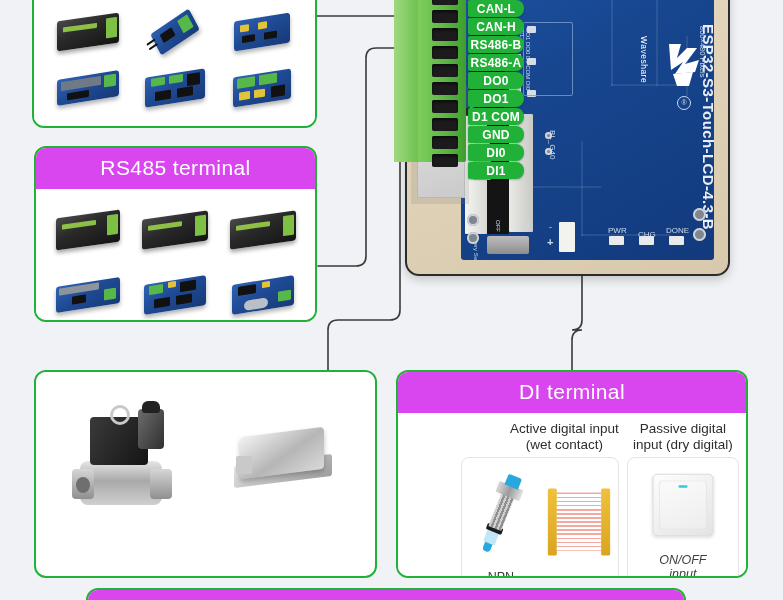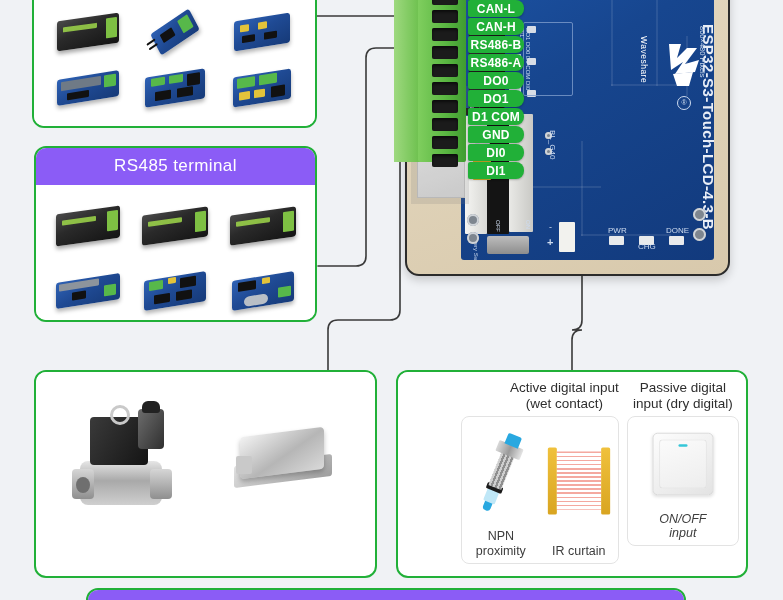--- a/index.html
+++ b/index.html
@@ -5,21 +5,21 @@
   html,body{margin:0;padding:0;}
   body{
     width:783px;height:600px;overflow:hidden;position:relative;
     background:#f0f2f5;
     font-family:"Liberation Sans","DejaVu Sans",sans-serif;
   }
   .stage{position:absolute;left:0;top:0;width:783px;height:600px;}
 
   
   .panel{position:absolute;border:2px solid #21b038;border-radius:12px;background:#ffffff;box-sizing:border-box;overflow:hidden;}
-  .panel-head{background:#8b5cf6;color:#fff;text-align:center;font-size:17px;letter-spacing:.4px;line-height:1;padding:9px 0 11px;}
+  .panel-head{background:#d946ef;color:#fff;text-align:center;font-size:21px;letter-spacing:.4px;line-height:1;padding:9px 0 11px;}
   .panel-body{position:relative;background:#fff;}
 
   
   .pgrid{display:grid;width:100%;box-sizing:border-box;}
   .pcell{display:flex;align-items:center;justify-content:center;}
 
   
   .art{position:relative;}
   .blackbox{width:62px;height:30px;background:linear-gradient(160deg,#4a4a4a 0%,#2a2a2a 40%,#141414 100%);border-radius:3px;transform:skewY(-8deg);box-shadow:0 3px 4px rgba(0,0,0,.35);position:relative;}
   .blackbox:after{content:"";position:absolute;left:6px;top:7px;width:34px;height:5px;background:#9fd84a;border-radius:1px;opacity:.85;}
@@ -228,20 +228,21 @@
             <div class="plate"></div>
               <div class="case"></div>
               <div class="bolt"></div>
           </div>
         </div>
       </div>
     </div>
   </div>
 
   <div class="panel" style="left:396px;top:370px;width:352px;height:208px;">
+    <div class="panel-head">DI terminal</div>
     <div class="panel-body" style="height:174px;padding:6px 7px 0;box-sizing:border-box;display:flex;gap:8px;">
 
       <div style="flex:2 1 0;display:flex;flex-direction:column;align-items:flex-end;">
         <div class="subhead" style="padding:2px 0 4px;">
           <div>Active digital input</div>
           <div>(wet contact)</div>
         </div>
         <div class="subbox" style="flex:1;display:flex;">
           <div style="flex:1;display:flex;flex-direction:column;align-items:center;justify-content:flex-end;padding-bottom:4px;">
             <div style="flex:1;display:flex;align-items:center;justify-content:center;">
@@ -365,21 +366,21 @@
       <div class="conn-w" style="left:98px;top:286px;width:16px;height:30px;"></div>
 
       <div class="pad" style="left:6px;top:278px;width:12px;height:12px;"></div>
       <div class="pad" style="left:6px;top:296px;width:12px;height:12px;"></div>
       <div class="pad" style="left:232px;top:272px;width:13px;height:13px;"></div>
       <div class="pad" style="left:232px;top:292px;width:13px;height:13px;"></div>
 
       <div class="ledpad" style="left:148px;top:300px;width:15px;height:9px;"></div>
       <div class="silk" style="left:147px;top:290px;font-size:8px;">PWR</div>
       <div class="ledpad" style="left:178px;top:300px;width:15px;height:9px;"></div>
-      <div class="silk" style="left:177px;top:306px;font-size:8px;">CHG</div>
+      <div class="silk" style="left:177px;top:294px;font-size:8px;">CHG</div>
       <div class="ledpad" style="left:208px;top:300px;width:15px;height:9px;"></div>
       <div class="silk" style="left:205px;top:290px;font-size:8px;">DONE</div>
     </div>
 
     <div style="position:absolute;left:12px;top:170px;width:46px;height:100px;background:linear-gradient(160deg,#fbfbfb,#dcdcdc);border:1px solid #c6c6c6;"></div>
     <div style="position:absolute;left:6px;top:160px;width:58px;height:118px;background:rgba(120,120,120,.18);"></div>
   </div>
 
   <div style="position:absolute;left:418px;top:-14px;width:48px;height:176px;">
     <div class="tblock2"></div>

